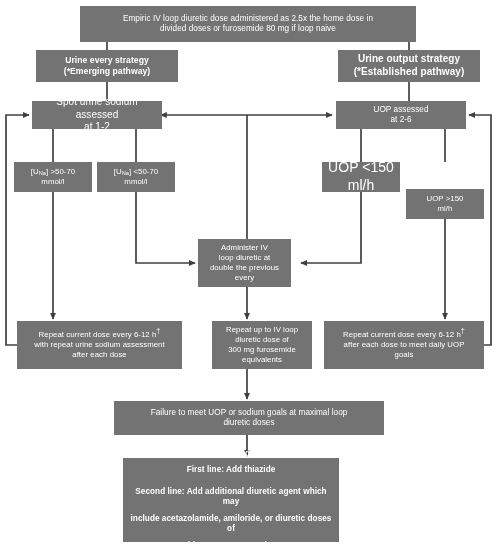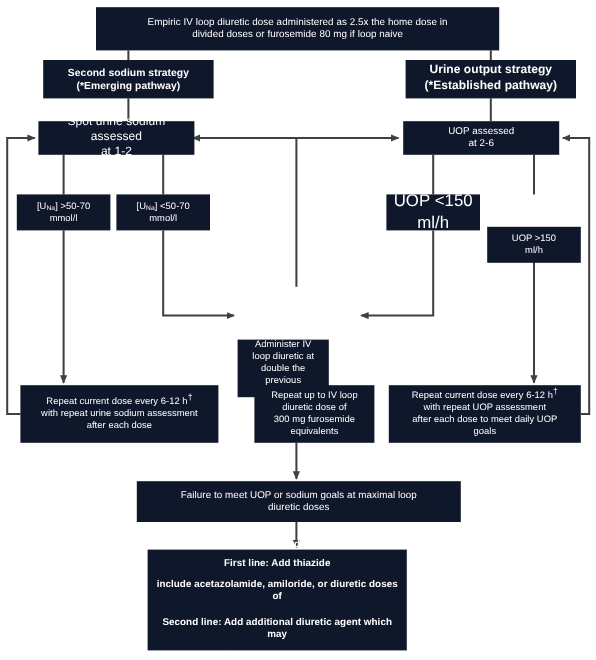--- a/index.html
+++ b/index.html
@@ -20,21 +20,21 @@
   #wires {
     position: absolute;
     left: 0;
     top: 0;
     width: 497px;
     height: 550px;
     pointer-events: none;
   }
   .node {
     position: absolute;
-    background: #0f172a;
+    background: #737373;
     color: #ffffff;
     display: flex;
     flex-direction: column;
     align-items: center;
     justify-content: center;
     text-align: center;
     box-sizing: border-box;
     padding: 3px 4px;
     line-height: 1.28;
     letter-spacing: 0.05px;
@@ -43,21 +43,21 @@
   .node .ln { display: block; width: 100%; }
   .b-top      { left: 80px;  top: 6px;   width: 336px; height: 36px; font-size: 8.2px; }
   .b-usna     { left: 36px;  top: 50px;  width: 142px; height: 32px; font-size: 8.6px; font-weight: bold; }
   .b-uos      { left: 338px; top: 50px;  width: 142px; height: 32px; font-size: 10px; font-weight: bold; }
   .b-spot     { left: 32px;  top: 101px; width: 130px; height: 28px; font-size: 10px; }
   .b-uop      { left: 336px; top: 101px; width: 130px; height: 28px; font-size: 8.2px; }
   .b-na-hi    { left: 14px;  top: 162px; width: 78px;  height: 30px; font-size: 7.8px; }
   .b-na-lo    { left: 97px;  top: 162px; width: 78px;  height: 30px; font-size: 7.8px; }
   .b-uop-lo   { left: 322px; top: 162px; width: 78px;  height: 30px; font-size: 14px; }
   .b-uop-hi   { left: 406px; top: 162px; width: 78px;  height: 30px; font-size: 7.8px; margin-top: 27px; }
-  .b-admin    { left: 198px; top: 239px; width: 76px; height: 48px; font-size: 7.8px; margin-top: 44px; }
+  .b-admin    { left: 198px; top: 239px; width: 93px; height: 48px; font-size: 7.8px; }
   .b-rep-left { left: 17px;  top: 321px; width: 165px; height: 48px; font-size: 7.8px; }
   .b-rep-mid  { left: 212px; top: 321px; width: 100px; height: 48px; font-size: 7.8px; }
   .b-rep-rt   { left: 324px; top: 321px; width: 160px; height: 48px; font-size: 7.8px; }
   .b-fail     { left: 114px; top: 401px; width: 270px; height: 34px; font-size: 8.2px; }
   .b-combo    { left: 123px; top: 458px; width: 216px; height: 84px; font-size: 8.2px; font-weight: bold; }
   .b-combo .ln { margin: 3px 0; }
   .b-combo .ln-gap { margin-top: 8px; }
   sub {
     font-size: 0.72em;
     vertical-align: baseline;
@@ -117,21 +117,21 @@
       <path d="M247,435 L247,456" marker-end="url(#ah)"></path>
     </g>
   </svg>
 
   <div class="node b-top">
     <span class="ln">Empiric IV loop diuretic dose administered as 2.5x the home dose in</span>
     <span class="ln">divided doses or furosemide 80 mg if loop naive</span>
   </div>
 
   <div class="node b-usna">
-    <span class="ln">Second sodium strategy</span>
+    <span class="ln">Urine every strategy</span>
     <span class="ln">(*Emerging pathway)</span>
   </div>
 
   <div class="node b-uos">
     <span class="ln">Urine output strategy</span>
     <span class="ln">(*Established pathway)</span>
   </div>
 
   <div class="node b-spot">
     <span class="ln">Spot urine sodium assessed</span>
@@ -178,31 +178,30 @@
 
   <div class="node b-rep-mid">
     <span class="ln">Repeat up to IV loop</span>
     <span class="ln">diuretic dose of</span>
     <span class="ln">300 mg furosemide</span>
     <span class="ln">equivalents</span>
   </div>
 
   <div class="node b-rep-rt">
     <span class="ln"><span>Repeat current dose every 6-12 h</span><span class="dag">†</span></span>
-    <span class="ln">with repeat UOP assessment</span>
     <span class="ln">after each dose to meet daily UOP</span>
     <span class="ln">goals</span>
   </div>
 
   <div class="node b-fail">
     <span class="ln">Failure to meet UOP or sodium goals at maximal loop</span>
     <span class="ln">diuretic doses</span>
   </div>
 
   <div class="node b-combo">
     <span class="ln">Combination diuretic blockade with loop diuretic:</span>
     <span class="ln">First line: Add thiazide</span>
+    <span class="ln ln-gap">Second line: Add additional diuretic agent which may</span>
     <span class="ln">include acetazolamide, amiloride, or diuretic doses of</span>
-    <span class="ln ln-gap">Second line: Add additional diuretic agent which may</span>
     <span class="ln">aldosterone antagonists</span>
   </div>
 
 </div>
 
 </body></html>

